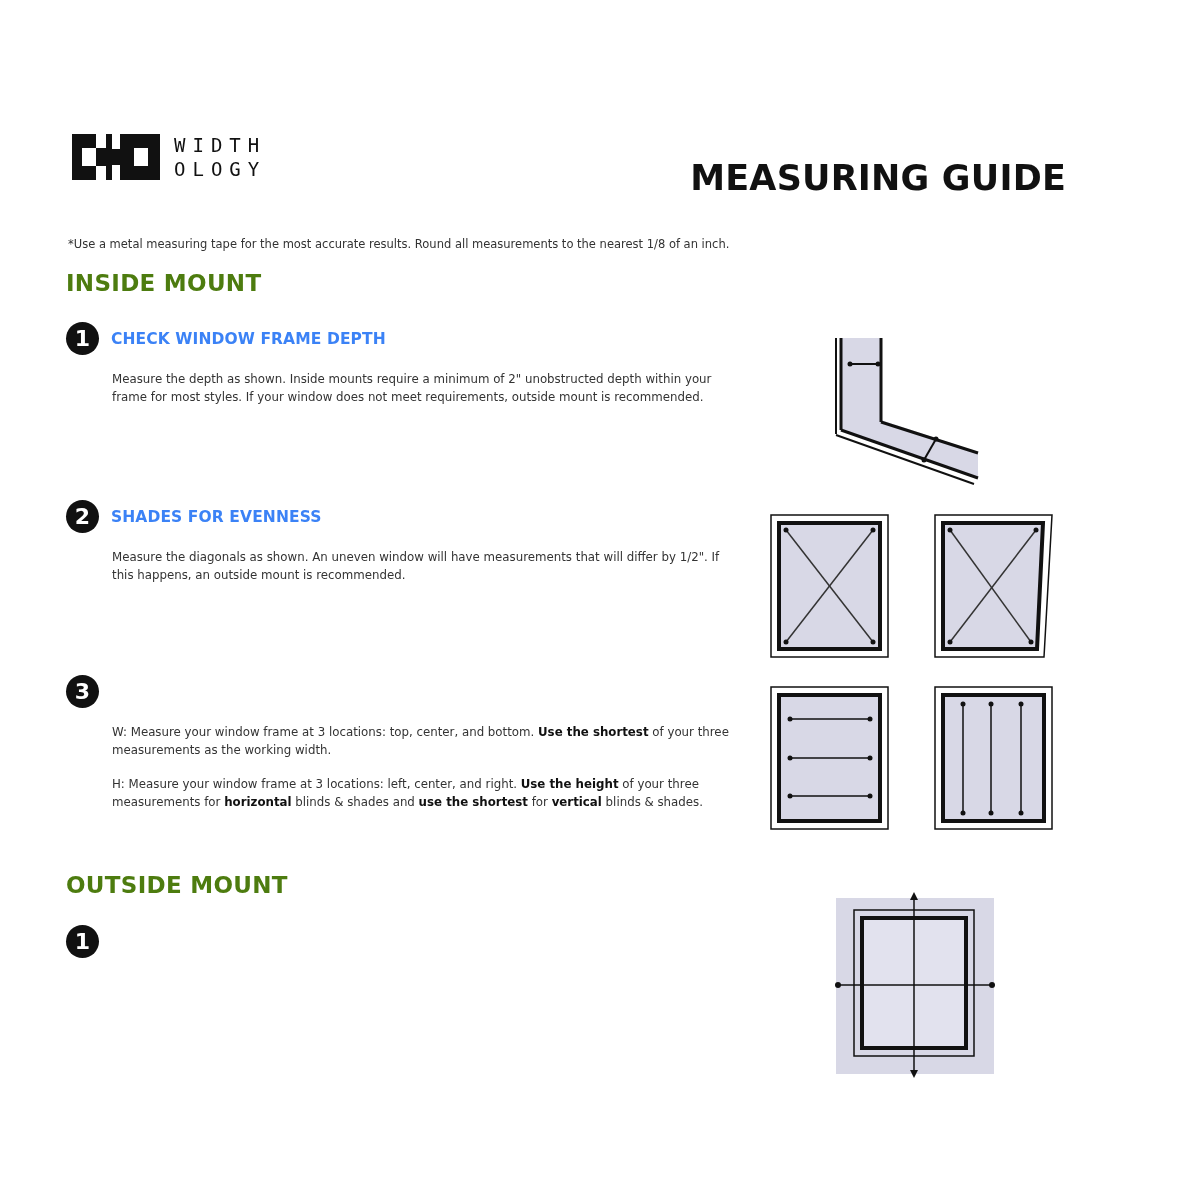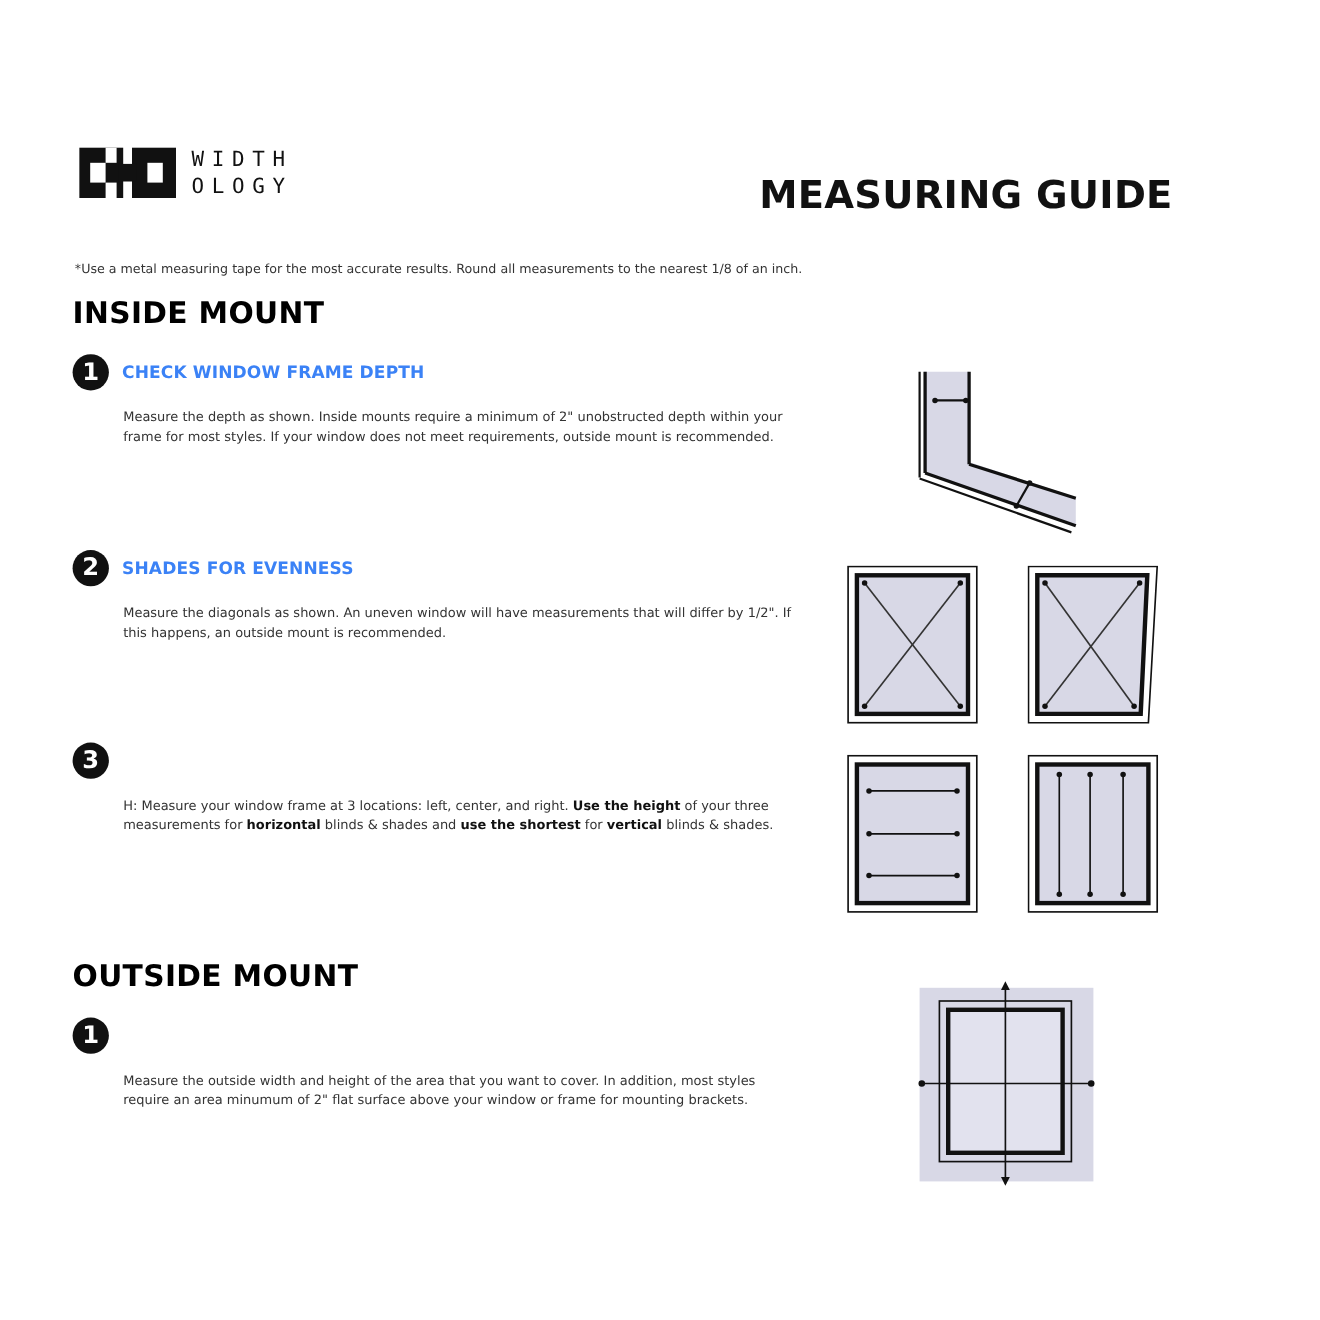--- a/index.html
+++ b/index.html
@@ -7,21 +7,21 @@
     body { position: relative; font-family: "DejaVu Sans", "Liberation Sans", sans-serif; color: #111; }
 
     .logo { position: absolute; left: 72px; top: 133px; display: flex; align-items: center; gap: 14px; }
     .logo-mark { width: 88px; height: 46px; }
     .logo-text { font-family: "DejaVu Sans Mono", "Liberation Mono", monospace; font-size: 19px; letter-spacing: 7px; line-height: 24px; color: #111; }
 
     .title { position: absolute; right: 134px; top: 116px; text-align: right; font-weight: bold; font-size: 35px; line-height: 47px; letter-spacing: 0.2px; color: #111; font-family: "DejaVu Sans", sans-serif; margin-top: 39px; }
 
     .note { position: absolute; left: 68px; top: 237px; font-size: 11.5px; color: #333; }
 
-    .section-heading { position: absolute; left: 66px; font-weight: bold; font-size: 27px; color: #000000; letter-spacing: 0.3px; }
+    .section-heading { position: absolute; left: 66px; font-weight: bold; font-size: 23px; color: #4d7c0f; letter-spacing: 0.3px; }
 
     .step { position: absolute; left: 66px; width: 680px; }
     .step-head { display: flex; align-items: center; gap: 12px; }
     .step-num { width: 33px; height: 33px; border-radius: 50%; background: #111; color: #fff; font-weight: bold; font-size: 22px; display: flex; align-items: center; justify-content: center; flex: none; }
     .step-title { font-weight: bold; font-size: 15.5px; letter-spacing: 0.1px; color: #3b82f6; }
     .step-body { margin-left: 46px; margin-top: 16px; font-size: 11.8px; line-height: 17.5px; color: #333; }
     .step-body p + p { margin-top: 17px; }
     .step-body b { color: #111; }
 
     .diagram { position: absolute; }
@@ -72,32 +72,30 @@
   <div class="step-body" style="width:630px;">
     <p>Measure the diagonals as shown. An uneven window will have measurements that will differ by 1/2". If this happens, an outside mount is recommended.</p>
   </div>
 </div>
 
 <div class="step" style="top:675px;">
   <div class="step-head">
     <div class="step-num">3</div>
   </div>
   <div class="step-body" style="width:630px;">
+    <p><span>W: Measure your window frame at 3 locations: top, center, and bottom. </span><b>Use the shortest</b><span> of your three measurements as the working width.</span></p>
     <p><span>H: Measure your window frame at 3 locations: left, center, and right. </span><b>Use the height</b><span> of your three measurements for </span><b>horizontal</b><span> blinds &amp; shades and </span><b>use the shortest</b><span> for </span><b>vertical</b><span> blinds &amp; shades.</span></p>
   </div>
 </div>
 
 <div class="section-heading" style="top:872px;">OUTSIDE MOUNT</div>
 
 <div class="step" style="top:925px;">
   <div class="step-head">
     <div class="step-num">1</div>
-  </div>
-  <div class="step-body" style="width:620px;">
-    <p>Measure the outside width and height of the area that you want to cover. In addition, most styles require an area minumum of 2" flat surface above your window or frame for mounting brackets.</p>
   </div>
 </div>
 
 <svg class="diagram" style="left:826px; top:332px;" width="160" height="160" viewBox="0 0 160 160">
   <path d="M14 6 L55 6 L55 88 L152 120 L152 146 L14 98 Z" fill="#d8d8e6"></path>
   <line x1="10" y1="6" x2="10" y2="102" stroke="#111" stroke-width="2"></line>
   <line x1="15" y1="6" x2="15" y2="98" stroke="#111" stroke-width="3"></line>
   <line x1="55" y1="6" x2="55" y2="90" stroke="#111" stroke-width="3"></line>
   <line x1="55" y1="90" x2="152" y2="121" stroke="#111" stroke-width="3"></line>
   <line x1="15" y1="98" x2="152" y2="146" stroke="#111" stroke-width="3"></line>

